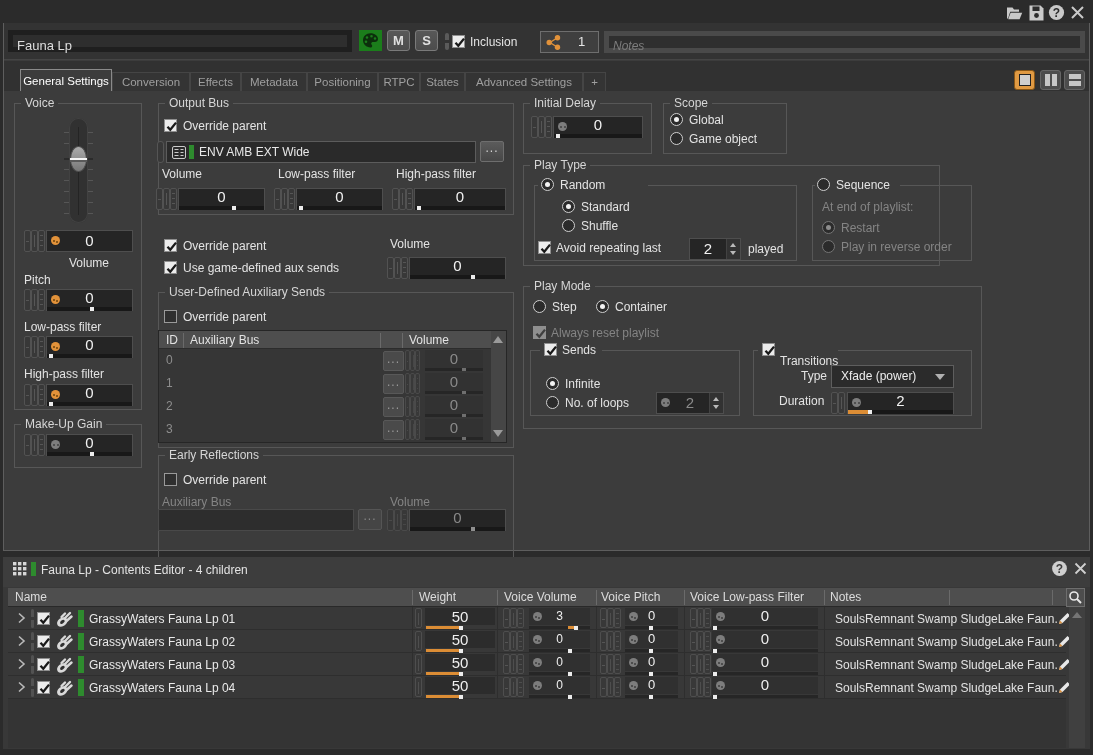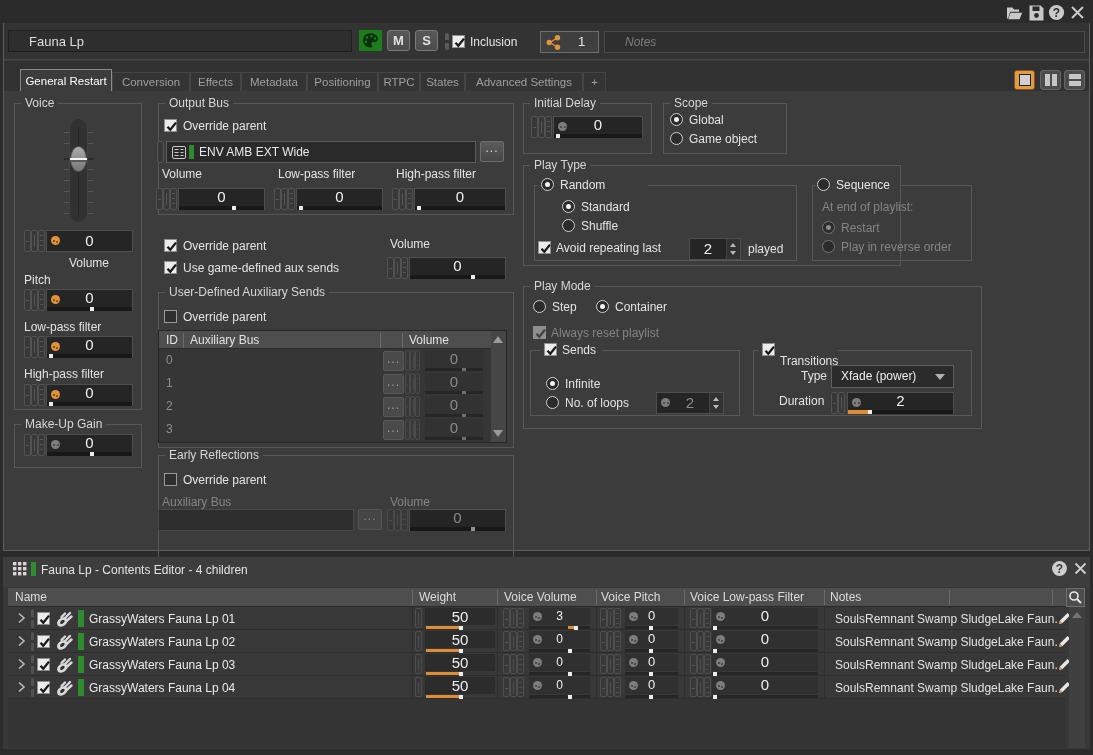--- a/index.html
+++ b/index.html
@@ -4,21 +4,21 @@
 body{margin:0;background:#2e2e2e}
 #app{position:relative;width:1093px;height:755px;background:#2b2b2b;font-family:"Liberation Sans",sans-serif;font-size:12px;color:#e2e2e2;overflow:hidden}
 .ab{position:absolute}
 
 #tb{left:3px;top:2px;width:994px;height:21px;background:linear-gradient(#9c9c9c,#8e8e8e)}
 #tb .t{left:35px;top:4px;color:#141414;font-size:12px}
 .gbar{width:5px;height:14px;background:#2e8b2e}
 
 #p1{left:3px;top:23px;width:1087px;height:528px;background:#3c3c3c;border:1px solid #5e5e5e;border-top:none}
 #nrow{left:4px;top:23px;width:1085px;height:37px;background:#333;border-bottom:1px solid #454545}
-.inp{background:#2c2c2c;border:1px solid #0ea5e9;color:#dedede;line-height:20px;padding-left:20px}
+.inp{background:#2c2c2c;border:5px solid #0ea5e9;color:#dedede;line-height:20px;padding-left:4px}
 .btn22{width:23px;height:21px;border-radius:3px;border:1px solid #7a7a7a;background:linear-gradient(#585858,#4c4c4c);text-align:center;line-height:19px;color:#e0e0e0;font-weight:bold;font-size:13px}
 
 #tabs{left:4px;top:61px;width:1085px;height:30px;background:#313131}
 .tab{position:absolute;top:72px;height:19px;line-height:18px;text-align:center;color:#9f9f9f;background:#343434;border:1px solid #454545;border-bottom:none;font-size:11.5px}
 .tab.on{top:69px;height:22px;line-height:22px;background:#3c3c3c;border:1px solid #8a8a8a;border-bottom:none;color:#fff}
 
 .grp{position:absolute;border:1px solid #575757}
 .lg{position:absolute;top:-8px;left:6px;background:#3c3c3c;padding:0 4px;color:#d6d6d6;white-space:nowrap}
 
 .mcs{position:absolute;display:flex}
@@ -143,21 +143,21 @@
         </g>
         <circle cx="4.2" cy="8.5" r="2.7" fill="#e2923a"></circle>
         <circle cx="12.5" cy="3.8" r="2.7" fill="#e2923a"></circle>
         <circle cx="12.5" cy="13.2" r="2.7" fill="#e2923a"></circle>
       </svg>
     <div style="position:absolute;left:24px;right:0;top:2px;text-align:center;font-size:13px;color:#e6e6e6">1</div>
   </div>
   <div class="ab inp" style="left:604px;top:31px;width:481px;height:22px;background:#2f2f2f;border-color:#4a4a4a;color:#7d7d7d;font-style:italic">Notes</div>
 
   <div class="ab" id="tabs"></div>
-  <div class="tab on" style="left:20px;width:92px">General Restart</div>
+  <div class="tab on" style="left:20px;width:92px">General Settings</div>
   <div class="tab" style="left:112px;width:78px">Conversion</div>
   <div class="tab" style="left:190px;width:51px">Effects</div>
   <div class="tab" style="left:241px;width:66px">Metadata</div>
   <div class="tab" style="left:307px;width:71px">Positioning</div>
   <div class="tab" style="left:378px;width:42px">RTPC</div>
   <div class="tab" style="left:420px;width:45px">States</div>
   <div class="tab" style="left:465px;width:118px">Advanced Settings</div>
   <div class="tab" style="left:583px;width:23px">+</div>
   <div class="ab" style="left:1014px;top:70px;width:21px;height:20px;border-radius:3px;background:#e09a43;border:1px solid #8a5716">
       <div style="position:absolute;left:4px;top:3px;width:12px;height:12px;background:#cfcfcf;border:1px solid #222"></div>
@@ -419,21 +419,21 @@
     </div>
 
   <div class="grp" style="left:663px;top:103px;width:124px;height:51px">
       <span class="lg">Scope</span>
     </div>
   <span class="rd on" style="left:670px;top:113px"></span>
   <div class="ab lab" style="left:689px;top:113px">Global</div>
   <span class="rd" style="left:670px;top:132px"></span>
   <div class="ab lab" style="left:689px;top:132px">Game object</div>
 
-  <div class="grp" style="left:523px;top:165px;width:378px;height:101px">
+  <div class="grp" style="left:523px;top:165px;width:417px;height:101px">
       <span class="lg">Play Type</span>
     </div>
   <div class="grp" style="left:534px;top:185px;width:263px;height:76px"></div>
   <div class="ab" style="left:538px;top:178px;width:110px;height:14px;background:#3c3c3c"></div>
   <span class="rd on" style="left:541px;top:178px"></span>
   <div class="ab lab" style="left:560px;top:178px">Random</div>
   <span class="rd on" style="left:562px;top:200px"></span>
   <div class="ab lab" style="left:581px;top:200px">Standard</div>
   <span class="rd" style="left:562px;top:219px"></span>
   <div class="ab lab" style="left:581px;top:219px">Shuffle</div>

